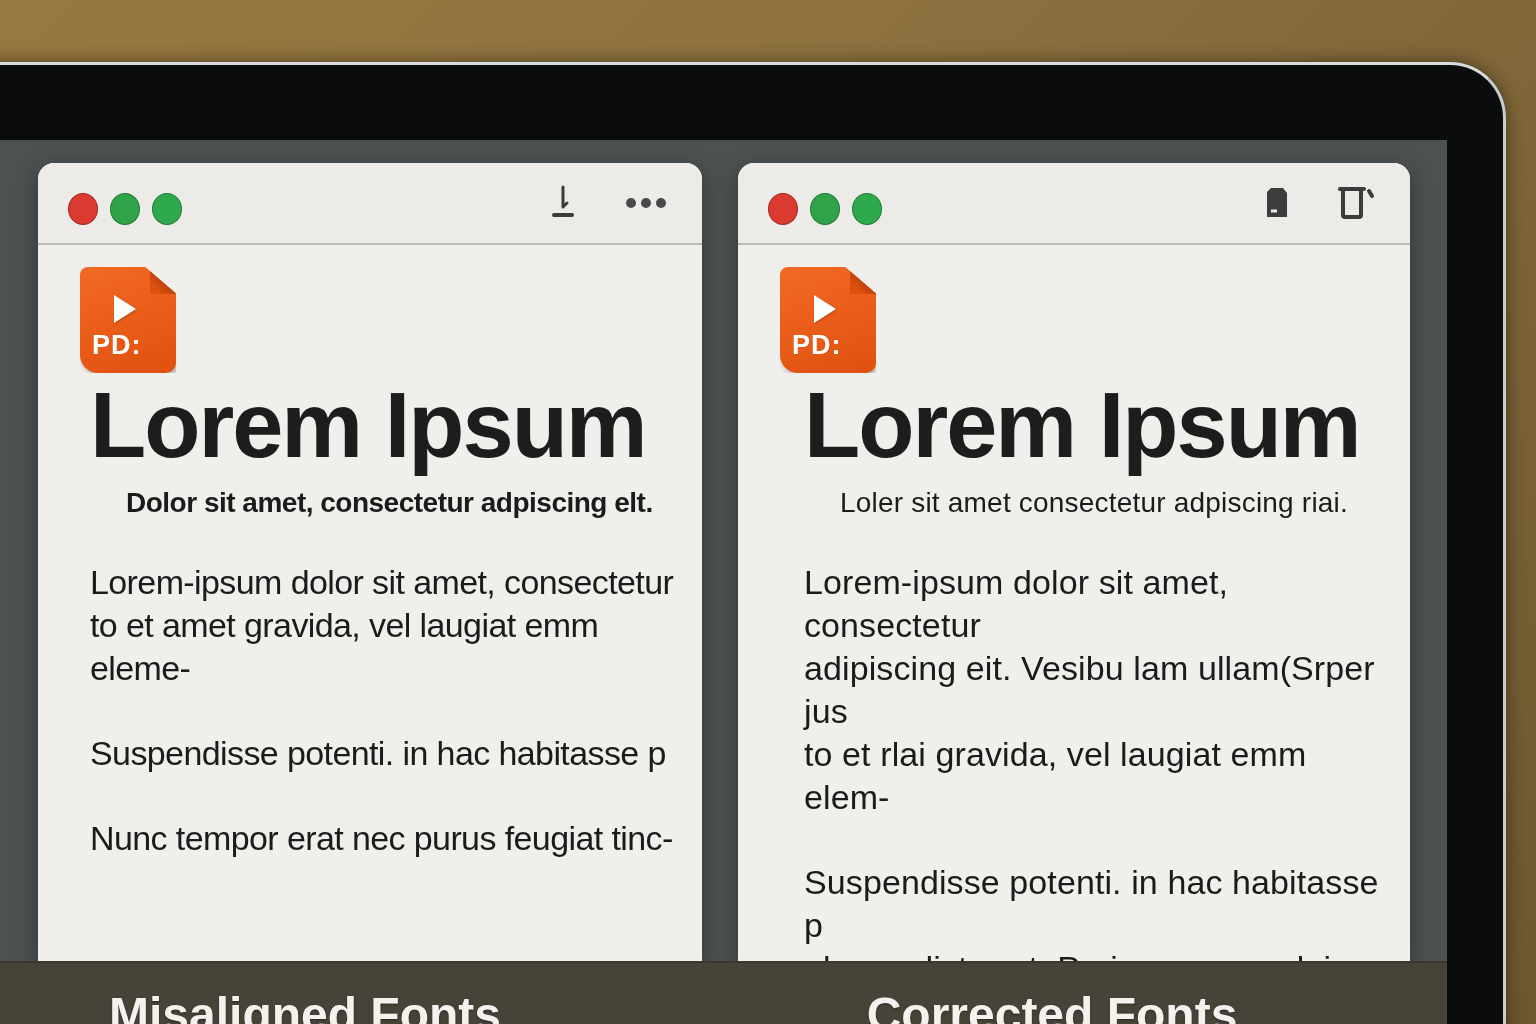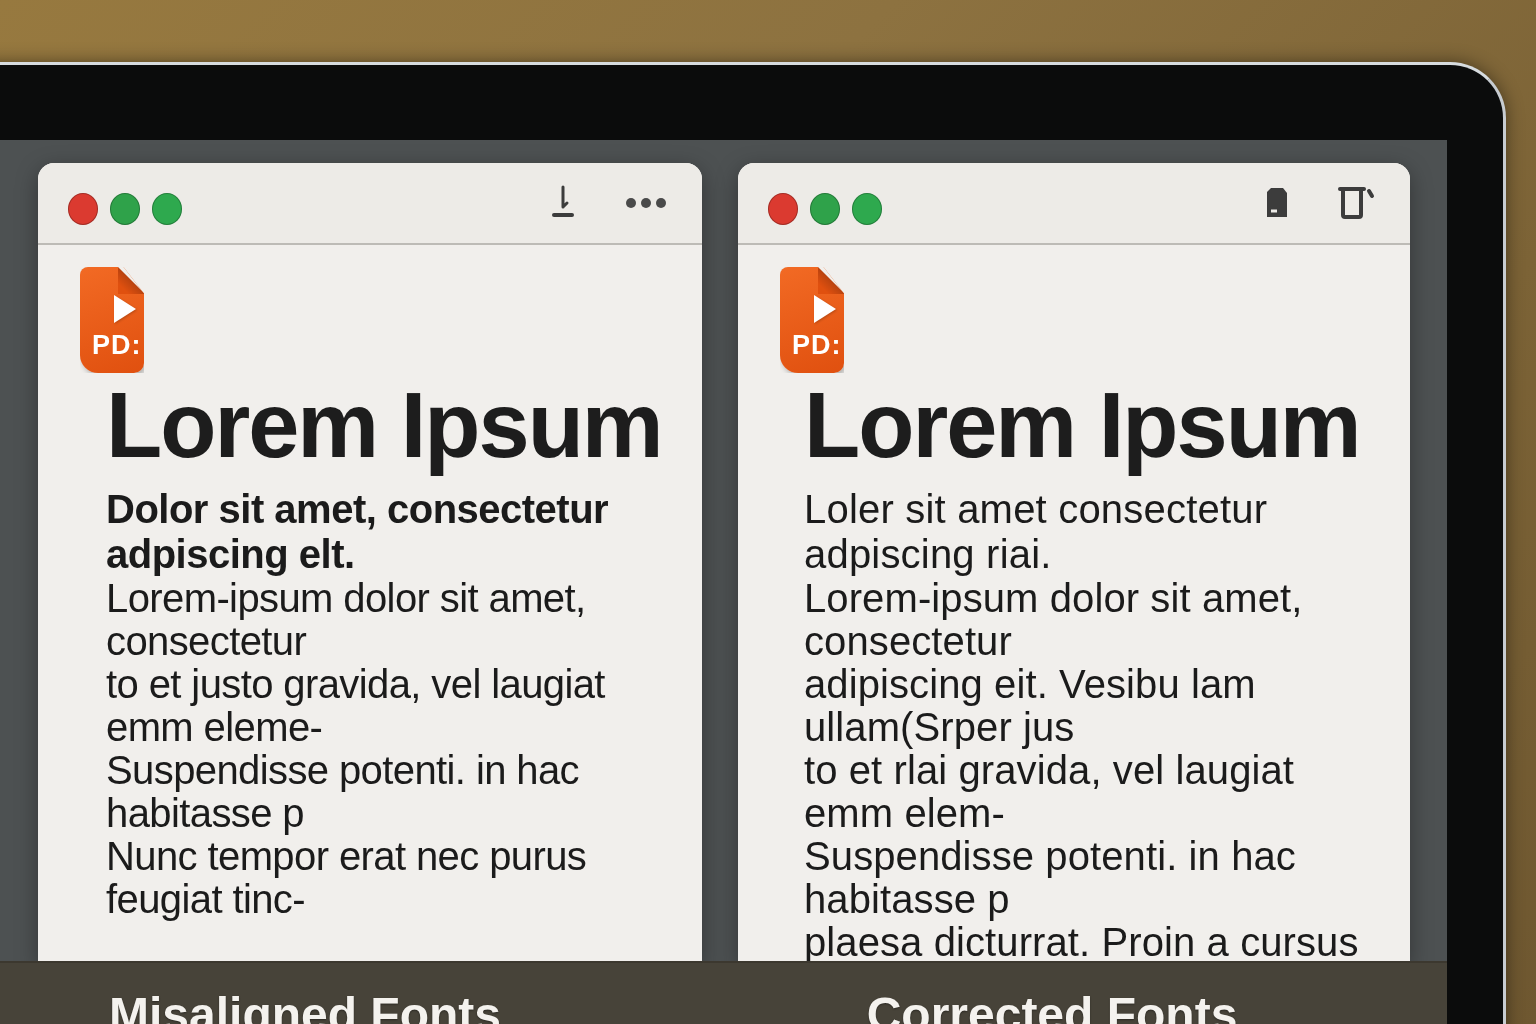--- a/index.html
+++ b/index.html
@@ -30,21 +30,21 @@
   .titlebar{
     position:relative;height:80px;background:#edebe7;
     border-radius:16px 16px 0 0;border-bottom:2px solid #bdbbb6;
   }
   .lights{position:absolute;left:30px;top:30px;display:flex;gap:12px;}
   .light{width:30px;height:32px;border-radius:50%;box-shadow:inset 0 0 0 1px rgba(0,0,0,.25);}
   .tb-icons{position:absolute;right:34px;top:20px;display:flex;gap:44px;align-items:center;height:40px;}
   .tb-icons svg{display:block;}
   
   .pdficon{
-    position:relative;width:64px;height:106px;margin:22px 0 0 42px;
+    position:relative;width:96px;height:106px;margin:22px 0 0 42px;
     background:linear-gradient(160deg,#f26a24,#e0500f);
     border-radius:8px 0 10px 18px;
     clip-path:polygon(0 0,68% 0,100% 25%,100% 100%,0 100%);
     box-shadow:2px 3px 5px rgba(0,0,0,.25);
     text-align:center;
   }
   .pdficon .fold{
     position:absolute;right:0;top:0;width:26px;height:27px;
     background:linear-gradient(225deg,#f1efec 48%,#b9430f 50%,#e0500f 80%);
   }
@@ -52,30 +52,30 @@
     position:absolute;left:34px;top:28px;width:0;height:0;
     border-left:22px solid #ffffff;border-top:14px solid transparent;border-bottom:14px solid transparent;
     filter:drop-shadow(1px 1px 1px rgba(0,0,0,.2));
   }
   .pdficon .badge{
     position:absolute;left:12px;bottom:12px;color:#fff;
     font-size:27px;font-weight:700;letter-spacing:1px;
   }
   
   .content{position:relative;}
-  .doc{padding:0 20px 0 68px;color:#1b1b1b;}
+  .doc{padding:0 20px 0 52px;color:#1b1b1b;}
   .window.right .doc{padding-left:66px;}
   h1.doc-title{
     margin:6px 0 0 0;font-size:92px;line-height:1.0;font-weight:700;
     letter-spacing:-2px;color:#1d1d1d;
   }
-  .subtitle{margin-top:16px;font-size:40px;letter-spacing:-0.5px;}
+  .subtitle{margin-top:16px;font-size:28px;letter-spacing:-0.5px;margin-left:36px;}
   .window.left .subtitle{font-weight:700;}
   .window.right .subtitle{font-weight:400;letter-spacing:0.2px;}
-  .para{font-size:40px;line-height:43px;}
+  .para{margin-top:42px;font-size:34px;line-height:43px;}
   .window.left .para{font-weight:500;letter-spacing:-0.6px;}
   .window.right .para{font-weight:400;letter-spacing:0.1px;}
   
   .band{
     position:absolute;left:0;top:821px;width:1447px;height:142px;
     background:#474339;z-index:5;border-top:2px solid #3c382f;
   }
   .caption{
     position:absolute;top:24px;transform:translateX(-50%);
     color:#f4f2ee;font-size:48px;font-weight:700;letter-spacing:0;
@@ -118,21 +118,21 @@
           <div class="pdficon">
             <div class="fold"></div>
             <div class="play"></div>
             <div class="badge">PD:</div>
           </div>
           <div class="doc">
             <h1 class="doc-title">Lorem Ipsum</h1>
             <div class="subtitle">Dolor sit amet, consectetur adpiscing elt.</div>
             <div class="para">
               <div>Lorem-ipsum dolor sit amet, consectetur</div>
-              <div>to et justo gravida, vel laugiat emm eleme-</div>
+              <div>to et amet gravida, vel laugiat emm eleme-</div>
             </div>
             <div class="para">
               <div>Suspendisse potenti. in hac habitasse p</div>
             </div>
             <div class="para">
               <div>Nunc tempor erat nec purus feugiat tinc-</div>
             </div>
           </div>
         </div>
       </div>

